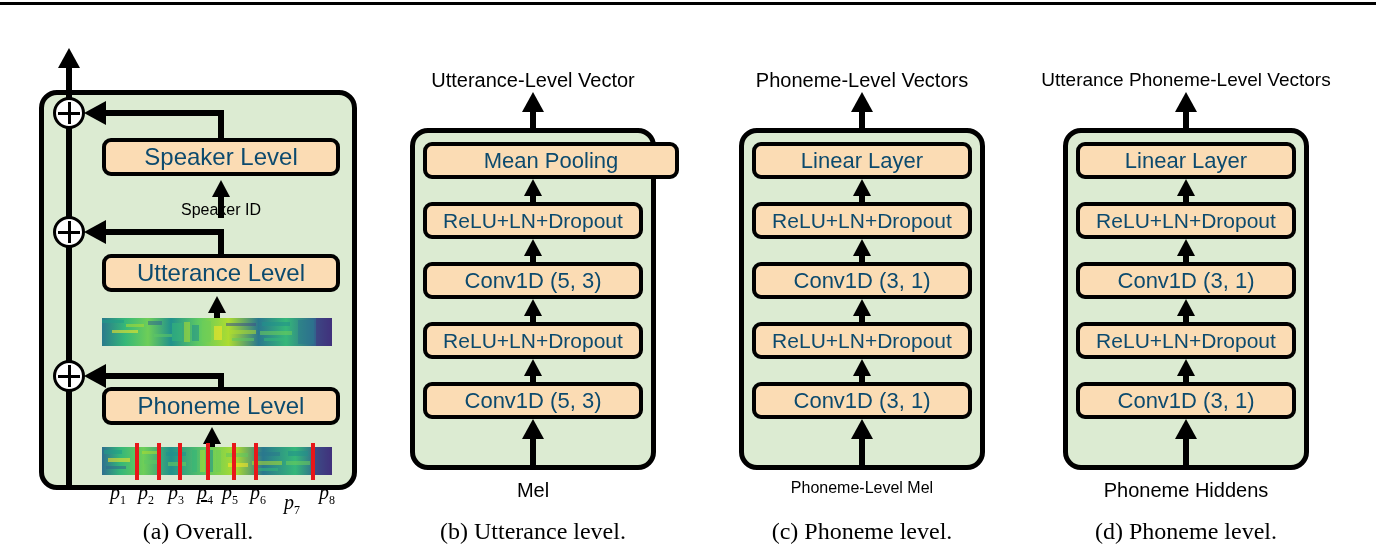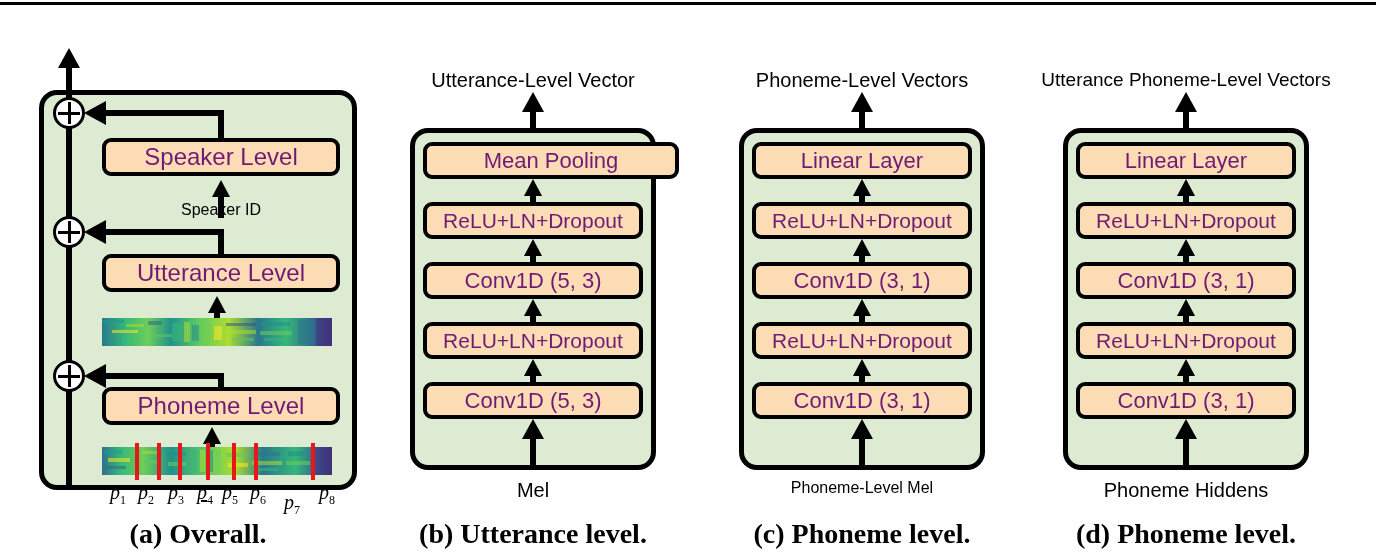--- a/index.html
+++ b/index.html
@@ -8,21 +8,21 @@
 
   .top-rule{position:absolute;left:0;top:2px;width:1376px;height:3px;background:#000;}
 
   .panel{position:absolute;}
 
   
   .group{position:absolute;background:#dcebd2;border:5px solid #000;border-radius:18px;box-sizing:border-box;}
 
   
   .box{position:absolute;background:#fbdcb4;border:4px solid #000;border-radius:9px;box-sizing:border-box;
-       display:flex;align-items:center;justify-content:center;color:#701a75;white-space:nowrap;}
+       display:flex;align-items:center;justify-content:center;color:#0c4a6e;white-space:nowrap;}
   .box span{display:block;line-height:1;}
 
   
   .vline{position:absolute;background:#000;}
   .hline{position:absolute;background:#000;}
 
   
   .arrow-up{position:absolute;width:0;height:0;border-left:11px solid transparent;border-right:11px solid transparent;border-bottom:20px solid #000;}
   .arrow-up.sm{border-left-width:9px;border-right-width:9px;border-bottom-width:17px;}
   .arrow-left{position:absolute;width:0;height:0;border-top:12px solid transparent;border-bottom:12px solid transparent;border-right:22px solid #000;}
@@ -30,21 +30,21 @@
   
   .plus{position:absolute;width:32px;height:32px;border:3px solid #000;border-radius:50%;background:#fff;box-sizing:border-box;}
   .plus::before,.plus::after{content:"";position:absolute;background:#000;}
   .plus::before{left:2px;right:2px;top:12px;height:3px;}
   .plus::after{top:2px;bottom:2px;left:12px;width:3px;}
 
   
   .lbl{position:absolute;white-space:nowrap;line-height:1;}
   .lbl.center{transform:translateX(-50%);}
 
-  .caption{position:absolute;font-family:"Liberation Serif",serif;font-size:28px;white-space:nowrap;transform:translateX(-50%);font-weight:bold;}
+  .caption{position:absolute;font-family:"Liberation Serif",serif;font-size:24px;white-space:nowrap;transform:translateX(-50%);}
 
   
   .mel{position:absolute;overflow:hidden;}
   .mel svg{display:block;width:100%;height:100%;}
   .redline{position:absolute;width:4px;background:#e8171a;}
 
   .phlabel{position:absolute;font-family:"Liberation Serif",serif;font-style:italic;font-size:20px;
            transform:translateX(-50%);white-space:nowrap;}
   .phlabel sub{font-size:12px;font-style:normal;}
 </style>

